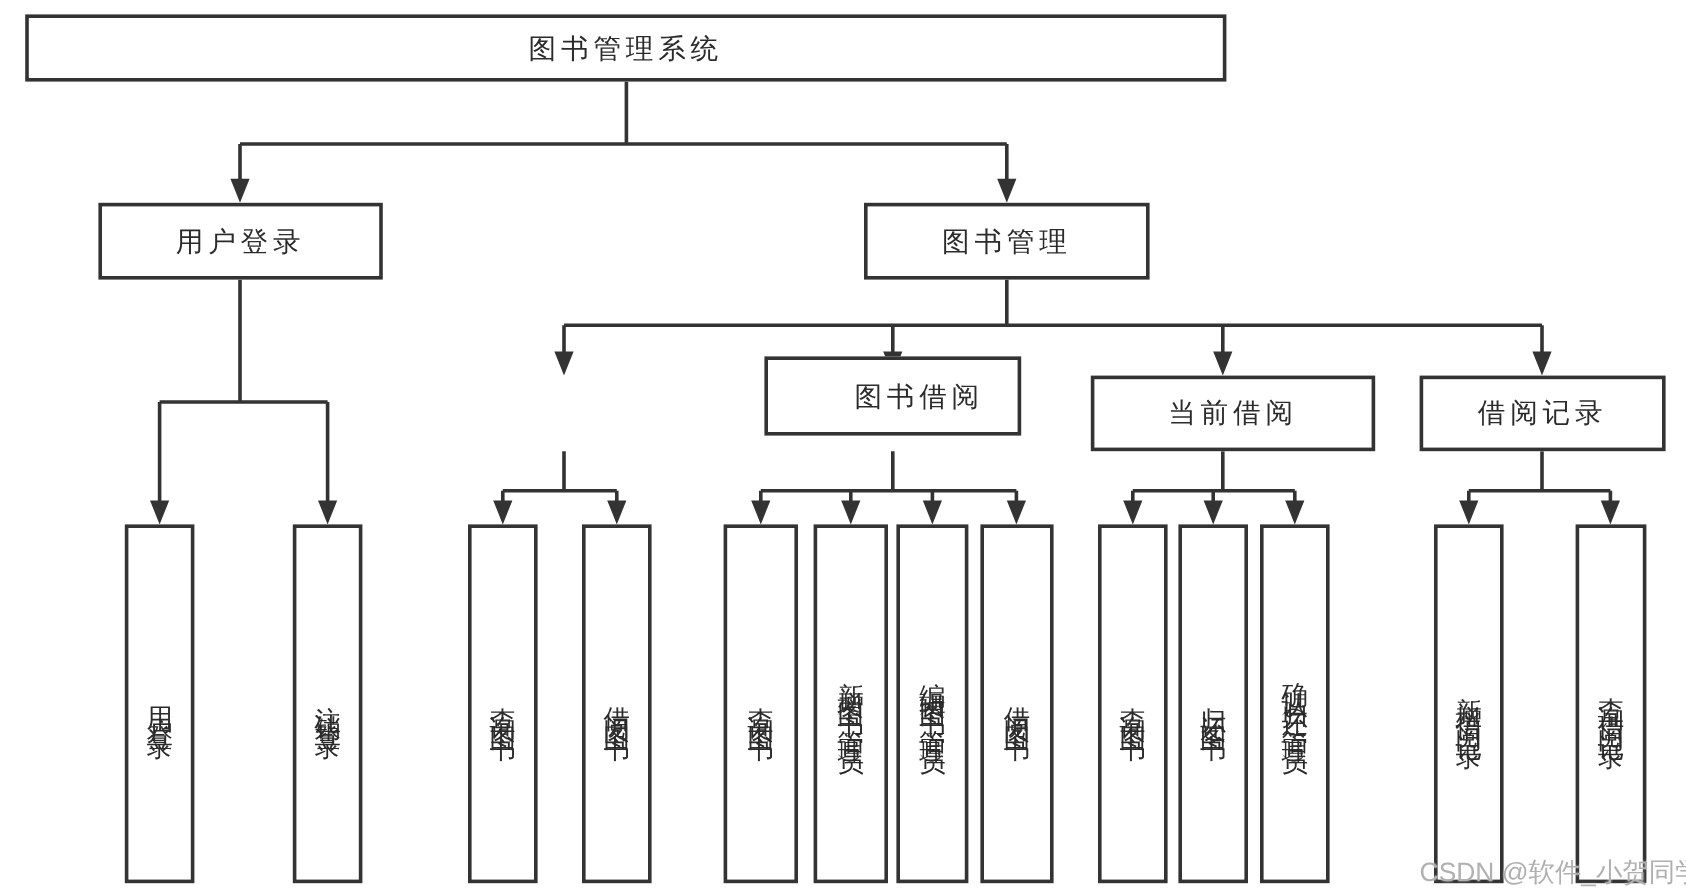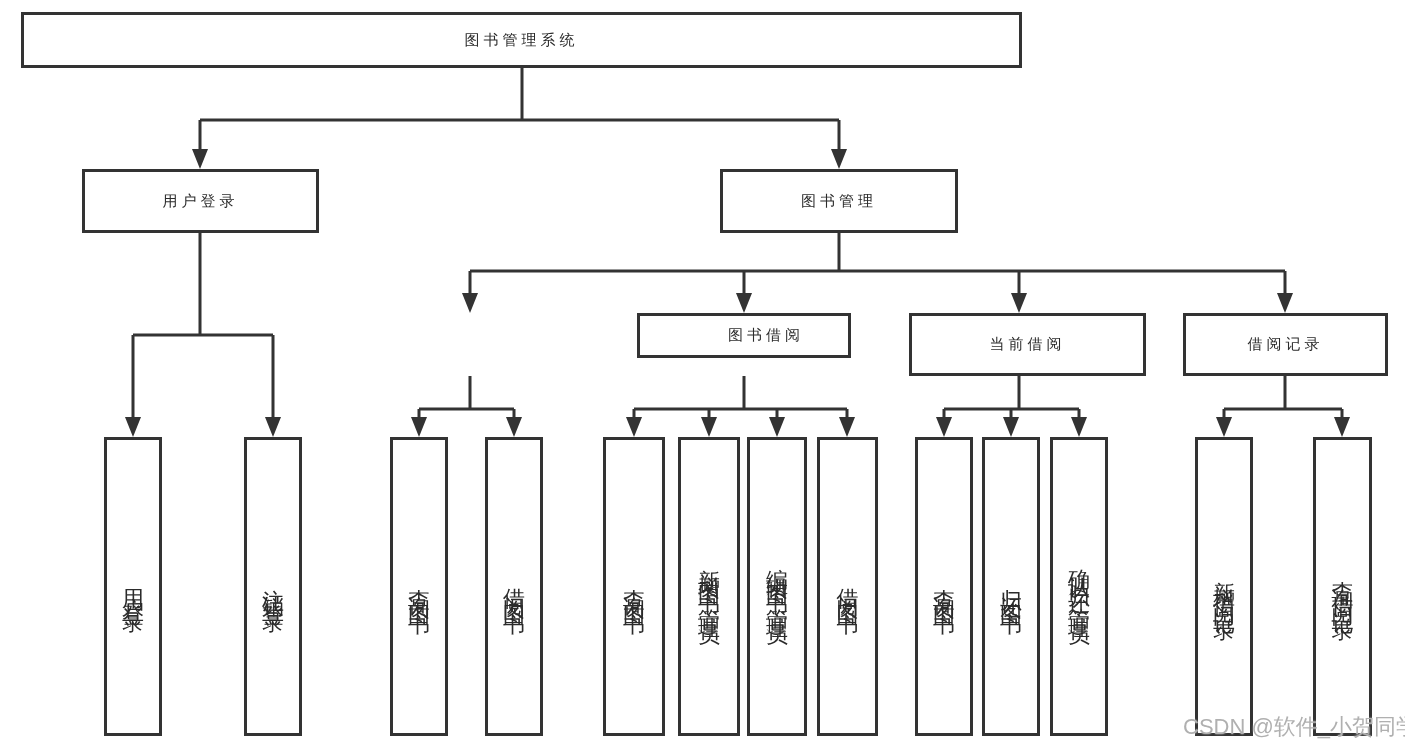--- a/index.html
+++ b/index.html
@@ -13,21 +13,21 @@
   .connectors{position:absolute;left:0;top:0;}
   .node{
     position:absolute;
     box-sizing:border-box;
     background:#ffffff;
     border:3px solid #333333;
     display:flex;align-items:center;justify-content:center;
     color:#2b2b2b;
   }
   .node-h span{
-    font-size:15px;
+    font-size:23px;
     letter-spacing:4px;
     white-space:nowrap;
     color:#2b2b2b;
   }
   .node-v span{
     writing-mode:vertical-rl;
     text-orientation:mixed;
     font-size:22px;
     line-height:1;
     letter-spacing:8px;
@@ -87,21 +87,21 @@
     <span>图书管理系统</span>
   </div>
 
   <div class="node node-h" style="left:82px;top:169px;width:237px;height:64px;">
     <span>用户登录</span>
   </div>
   <div class="node node-h" style="left:720px;top:169px;width:238px;height:64px;">
     <span>图书管理</span>
   </div>
 
-  <div class="node node-h" style="left:637px;top:313px;width:214px;height:45px;padding-left:44px;">
+  <div class="node node-h" style="left:637px;top:297px;width:214px;height:66px;padding-left:44px;">
     <span>图书借阅</span>
   </div>
   <div class="node node-h" style="left:909px;top:313px;width:237px;height:63px;">
     <span>当前借阅</span>
   </div>
   <div class="node node-h" style="left:1183px;top:313px;width:205px;height:63px;">
     <span>借阅记录</span>
   </div>
 
   <div class="node node-v" style="left:104px;top:437px;width:58px;height:299px;">

